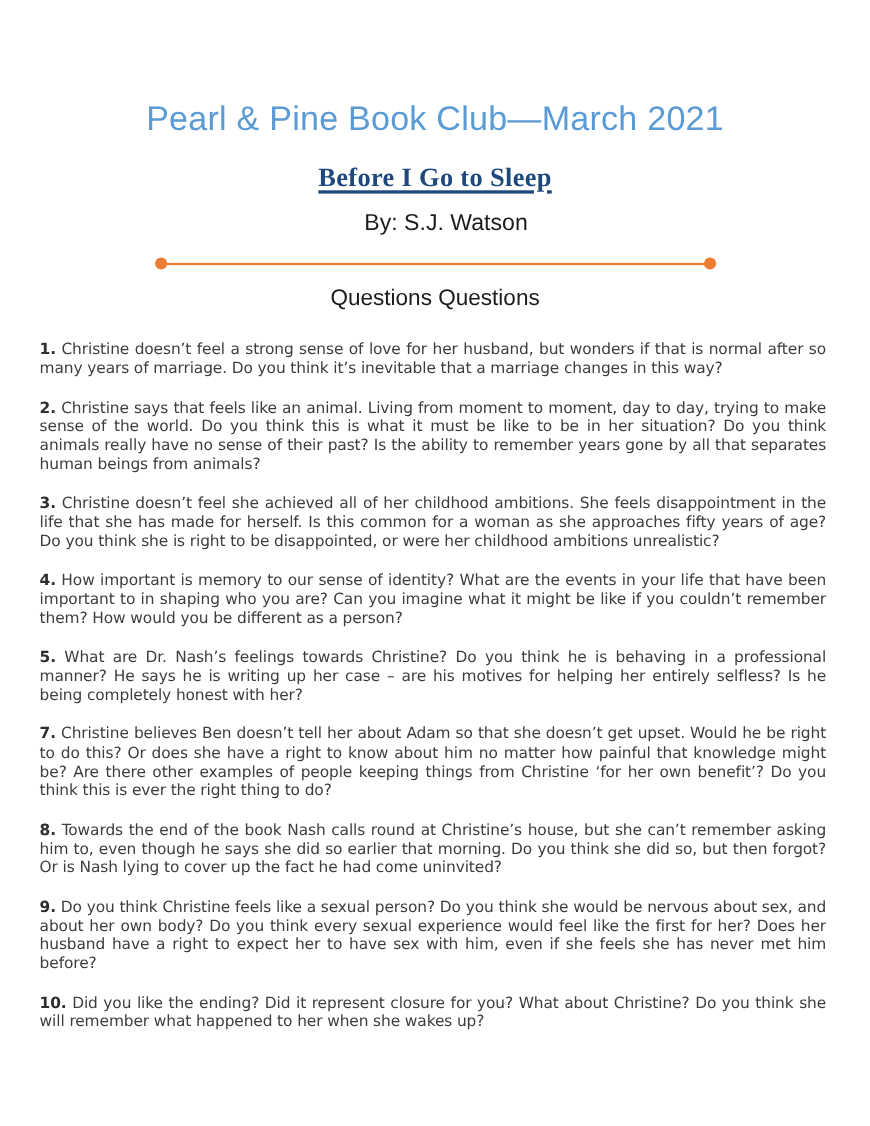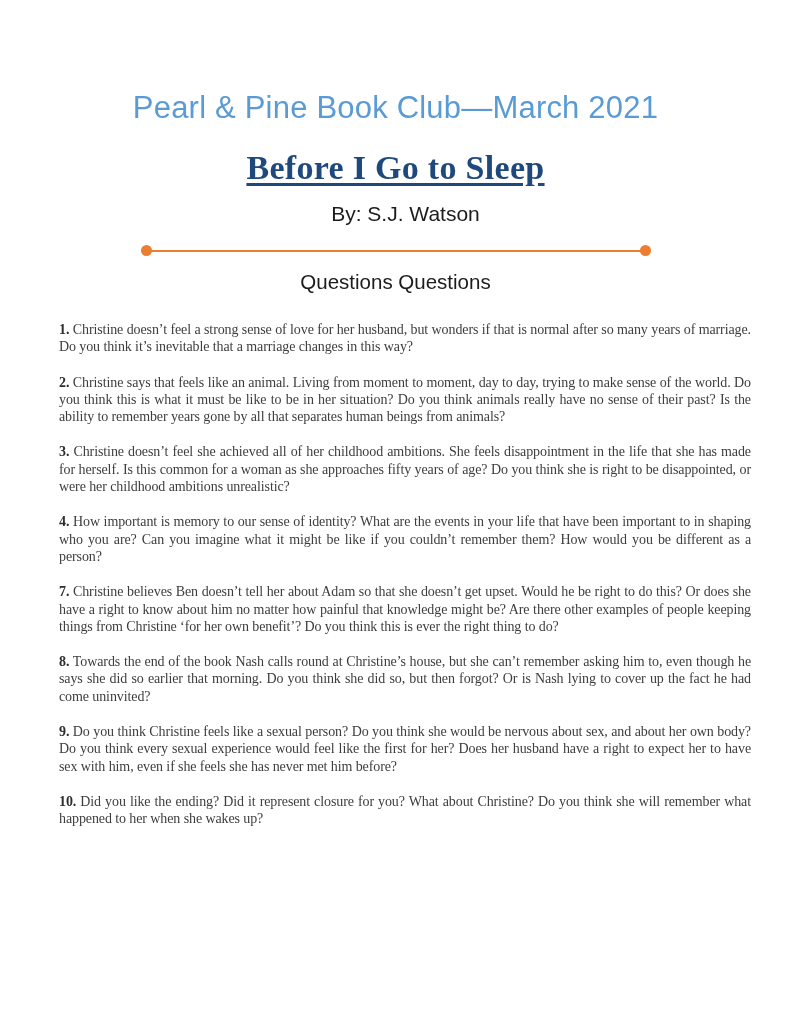--- a/index.html
+++ b/index.html
@@ -29,21 +29,21 @@
     letter-spacing:0.2px;
     margin-top:40px;
   }
   .book-title-wrap{
     text-align:center;
     margin-top:23px;
   }
   .book-title{
     display:inline-block;
     font-family:"Liberation Serif", serif;
-    font-size:34px;
+    font-size:24px;
     font-weight:700;
     color:var(--book-title);
     text-decoration:underline;
     text-decoration-thickness:2.5px;
     text-underline-offset:4px;
     letter-spacing:0.3px;
   }
   .byline{
     text-align:center;
     margin-top:15px;
@@ -74,22 +74,21 @@
   .divider-dot.left{left:-2px;}
   .divider-dot.right{right:-2px;}
   .section-heading{
     text-align:center;
     margin-top:14px;
     font-family:"Liberation Sans", sans-serif;
     font-size:20.5px;
     color:var(--heading-text);
   }
   .questions{
-    margin:27px 40px 0 59px;
-    font-family:Liberation Serif, serif;
+    margin:27px 40px 0 36px;
   }
   .question{
     text-align:justify;
     font-size:14px;
     line-height:17.3px;
     letter-spacing:-0.1px;
     color:var(--body-text);
     margin-bottom:18px;
   }
   .question b{
@@ -116,19 +115,20 @@
     <span class="divider-dot right"></span>
   </div>
 
   <div class="section-heading">Questions Questions</div>
 
   <div class="questions">
       <p class="question"><b>1.</b><span> Christine doesn’t feel a strong sense of love for her husband, but wonders if that is normal after so many years of marriage. Do you think it’s inevitable that a marriage changes in this way?</span></p>
       <p class="question"><b>2.</b><span> Christine says that feels like an animal. Living from moment to moment, day to day, trying to make sense of the world. Do you think this is what it must be like to be in her situation? Do you think animals really have no sense of their past? Is the ability to remember years gone by all that separates human beings from animals?</span></p>
       <p class="question"><b>3.</b><span> Christine doesn’t feel she achieved all of her childhood ambitions. She feels disappointment in the life that she has made for herself. Is this common for a woman as she approaches fifty years of age? Do you think she is right to be disappointed, or were her childhood ambitions unrealistic?</span></p>
       <p class="question"><b>4.</b><span> How important is memory to our sense of identity? What are the events in your life that have been important to in shaping who you are? Can you imagine what it might be like if you couldn’t remember them? How would you be different as a person?</span></p>
+      <p class="question"><b>5.</b><span> What are Dr. Nash’s feelings towards Christine? Do you think he is behaving in a professional manner? He says he is writing up her case – are his motives for helping her entirely selfless? Is he being completely honest with her?</span></p>
       <p class="question"><b>7.</b><span> Christine believes Ben doesn’t tell her about Adam so that she doesn’t get upset. Would he be right to do this? Or does she have a right to know about him no matter how painful that knowledge might be? Are there other examples of people keeping things from Christine ‘for her own benefit’? Do you think this is ever the right thing to do?</span></p>
       <p class="question"><b>8.</b><span> Towards the end of the book Nash calls round at Christine’s house, but she can’t remember asking him to, even though he says she did so earlier that morning. Do you think she did so, but then forgot? Or is Nash lying to cover up the fact he had come uninvited?</span></p>
       <p class="question"><b>9.</b><span> Do you think Christine feels like a sexual person? Do you think she would be nervous about sex, and about her own body? Do you think every sexual experience would feel like the first for her? Does her husband have a right to expect her to have sex with him, even if she feels she has never met him before?</span></p>
       <p class="question"><b>10.</b><span> Did you like the ending? Did it represent closure for you? What about Christine? Do you think she will remember what happened to her when she wakes up?</span></p>
     </div>
 
 </div>
 
 </body></html>

